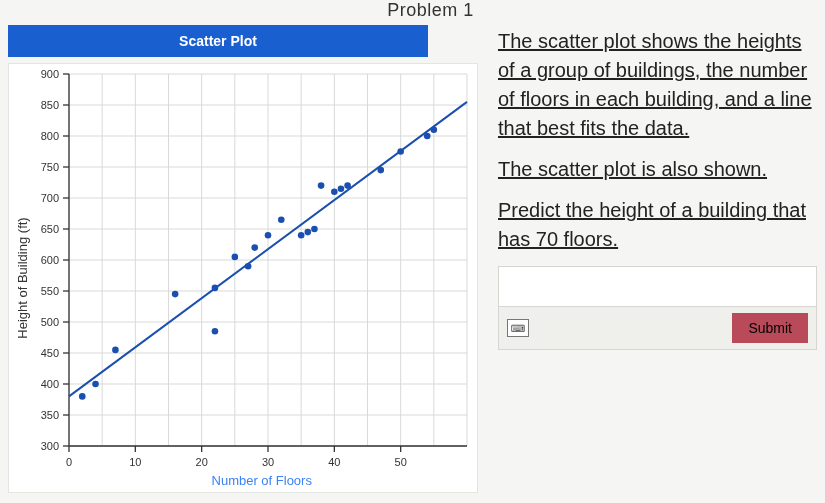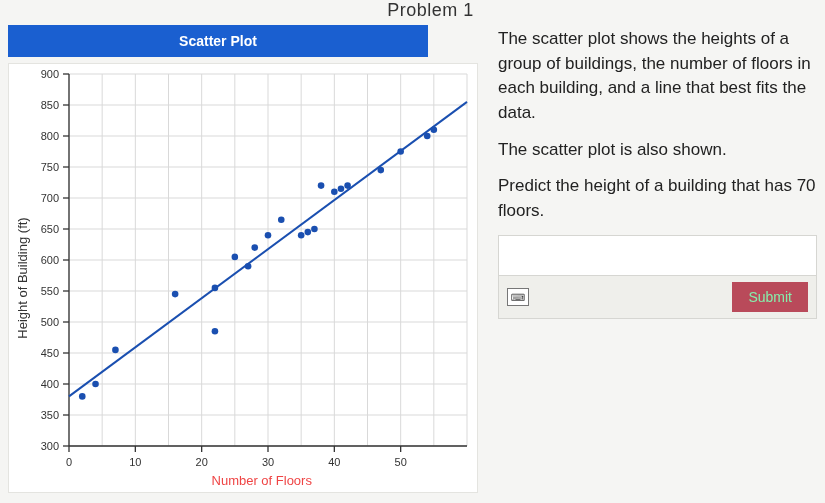--- a/index.html
+++ b/index.html
@@ -63,38 +63,39 @@
     font-size: 13px;
     color: #333;
     white-space: nowrap;
   }
   .xlabel {
     position: absolute;
     bottom: 4px;
     left: 54%;
     transform: translateX(-50%);
     font-size: 13px;
-    color: #ef4444;
+    color: #3b82f6;
   }
   svg { display:block; }
   .gridline { stroke: #d9d9d9; stroke-width: 1; }
   .axis { stroke: #333; stroke-width: 1.3; }
   .tick { stroke: #333; stroke-width: 1.3; }
   .ticklabel { font-size: 11px; fill: #333; font-family: Arial; }
   .pt { fill: #1a4fb0; }
   .fitline { stroke: #1a4fb0; stroke-width: 2; }
   .right {
     flex: 1;
     padding-top: 2px;
   }
   .para {
-    font-size: 17px;
+    font-size: 20px;
     line-height: 1.45;
     color: #222;
     margin-bottom: 12px;
+    text-decoration: underline;
   }
   .answer-box {
     border: 1px solid #d6d6d2;
     background: #fdfdfb;
     padding: 0;
   }
   .answer-input {
     width: 100%;
     height: 40px;
     border: none;
@@ -118,21 +119,21 @@
     background: #fff;
     font-size: 10px;
     display: flex;
     align-items: center;
     justify-content: center;
     color: #444;
     cursor: pointer;
   }
   .submit {
     background: #b94a5a;
-    color: #86efac;
+    color: #000000;
     border: none;
     padding: 7px 16px;
     font-size: 14px;
     cursor: pointer;
   }
 </style>
 </head>
 <body>
 
 <div class="title">Problem 1</div>

